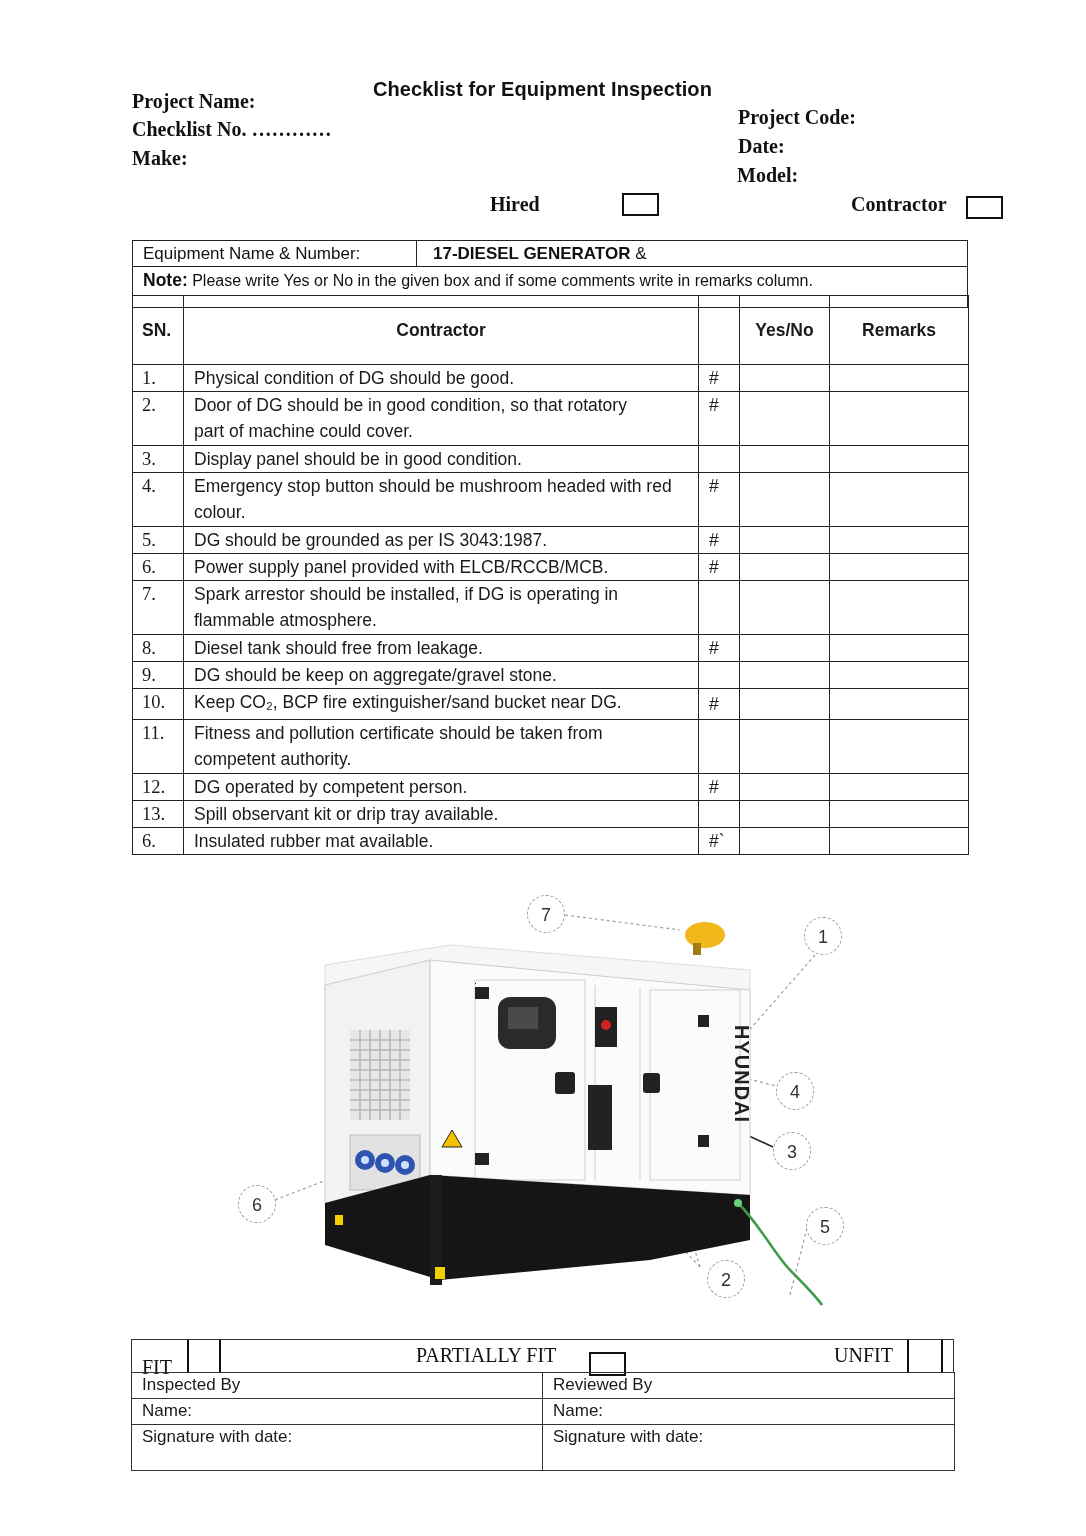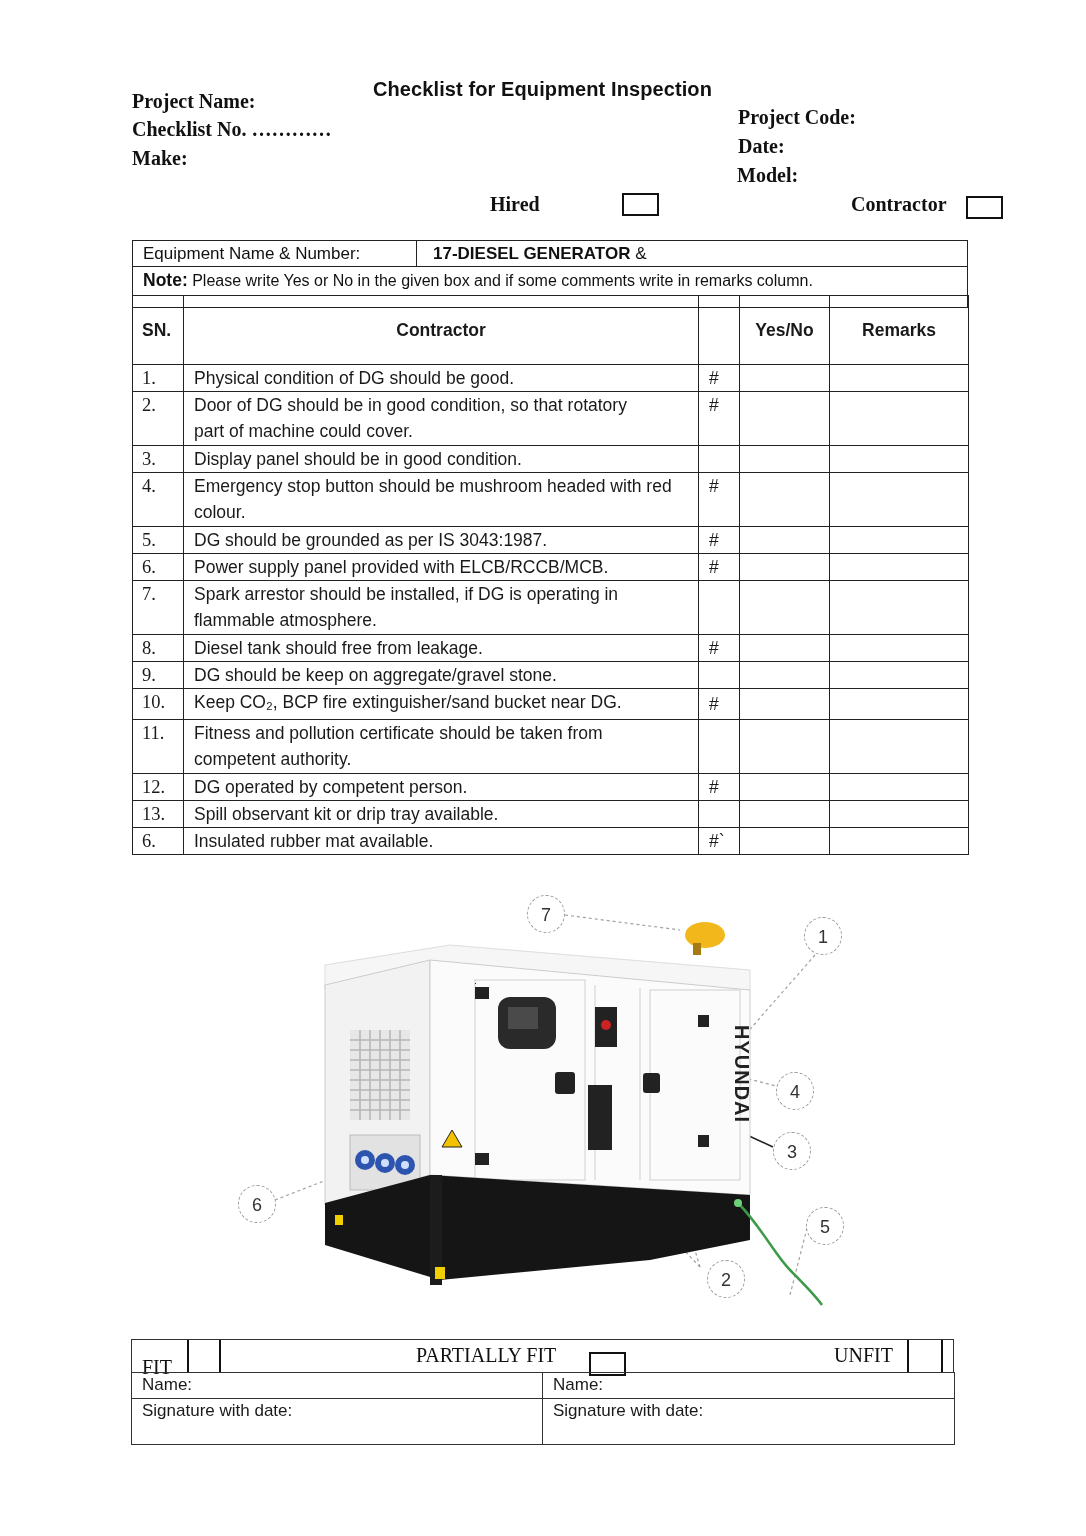--- a/index.html
+++ b/index.html
@@ -276,20 +276,24 @@
   <div class="c" style="width:36px; border-left:2px solid #111; border-right:2px solid #111;"></div>
 </div>
 <div class="chk" style="left:589px; top:1352px; width:37px; height:24px;"></div>
 
 <table class="sig-table">
   <colgroup>
       <col style="width:411px">
       <col style="width:412px">
     </colgroup>
   <tbody>
+      <tr style="height:26px">
+    <td>Inspected By</td>
+    <td>Reviewed By</td>
+  </tr>
   <tr style="height:26px">
     <td>Name:</td>
     <td>Name:</td>
   </tr>
   <tr style="height:46px">
     <td>Signature with date:</td>
     <td>Signature with date:</td>
   </tr>
 </tbody>
   </table>

